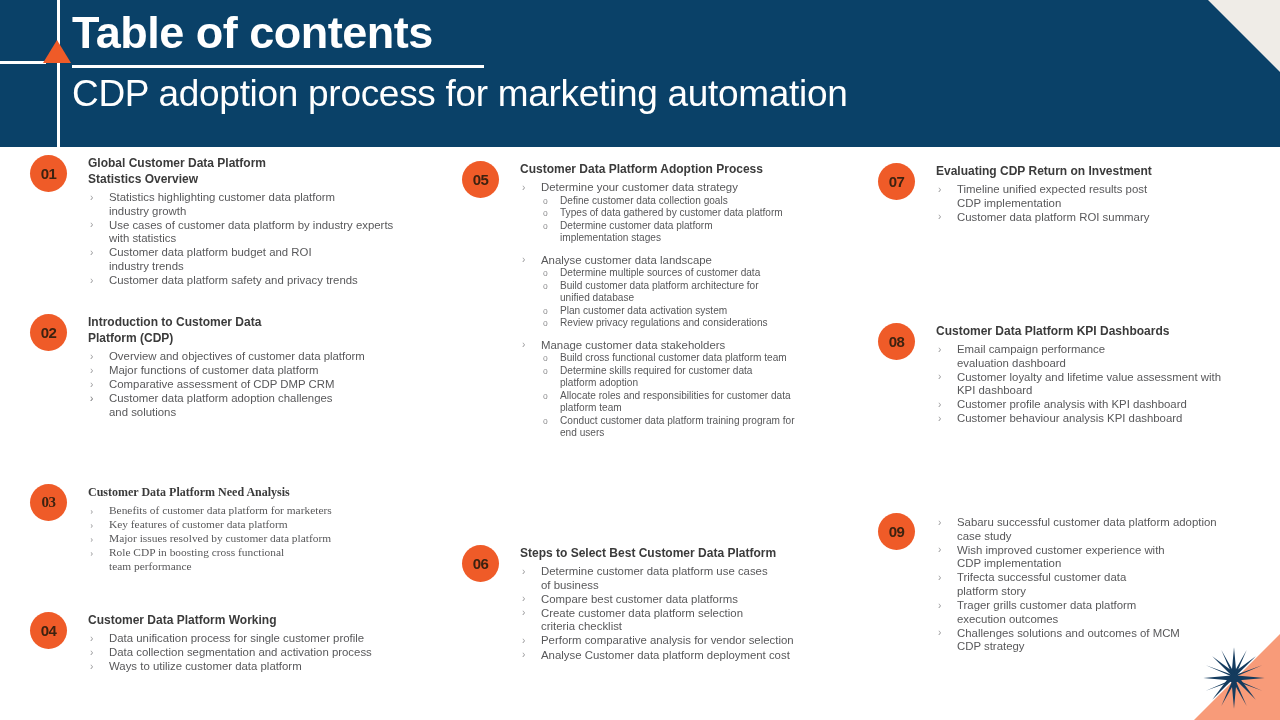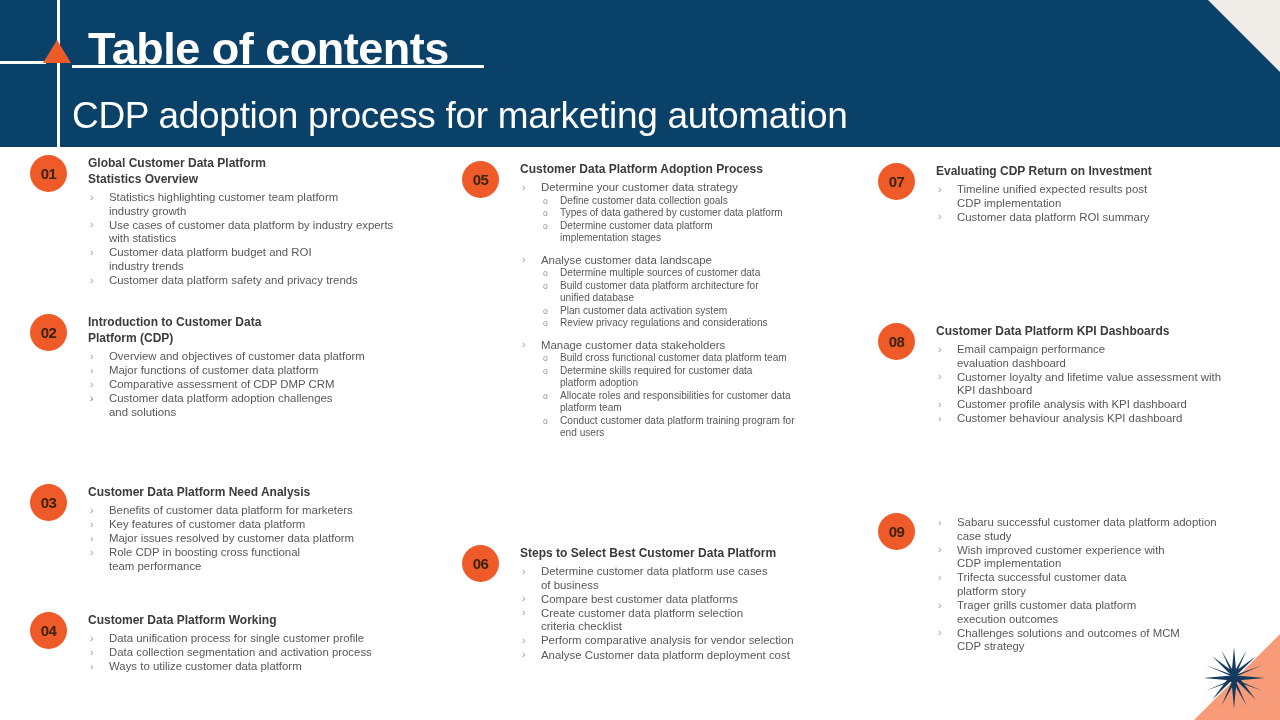--- a/index.html
+++ b/index.html
@@ -56,21 +56,21 @@
     position: absolute;
     left: 72px; top: 6px;
     width: 1100px;
   }
   #page-title {
     color: #ffffff;
     font-size: 45px;
     font-weight: bold;
     letter-spacing: -0.5px;
     line-height: 54px;
-    margin: 16px;
+    margin: 0;
     font-family: "Liberation Sans", sans-serif;
   }
   #title-underline {
     position: absolute;
     left: 0; top: 59px;
     width: 412px; height: 3px;
     background: #ffffff;
   }
   #page-subtitle {
     color: #ffffff;
@@ -202,21 +202,21 @@
 </div>
 
 <div id="content">
   <div class="column" id="column-1">
       <div class="toc-entry" style="top: 8px;">
         <div class="entry-badge">01</div>
         <div class="entry-body">
           <div class="entry-title">Global Customer Data Platform
 Statistics Overview</div>
           <ul class="bullet-list">
-            <li><span class="chev">›</span><span>Statistics highlighting customer team platform
+            <li><span class="chev">›</span><span>Statistics highlighting customer data platform
 industry growth</span></li>
             <li><span class="chev">›</span><span>Use cases of customer data platform by industry experts
 with statistics</span></li>
             <li><span class="chev">›</span><span>Customer data platform budget and ROI
 industry trends</span></li>
             <li><span class="chev">›</span><span>Customer data platform safety and privacy  trends</span></li>
           </ul>
         </div>
       </div>
       <div class="toc-entry" style="top: 167px;">
@@ -227,21 +227,21 @@
           <ul class="bullet-list">
             <li><span class="chev">›</span><span>Overview  and objectives of customer data platform</span></li>
             <li><span class="chev">›</span><span>Major functions of customer data platform</span></li>
             <li><span class="chev">›</span><span>Comparative assessment of CDP DMP  CRM</span></li>
             <li><span class="chev">›</span></li>
             <li><span class="chev">›</span><span>Customer data platform adoption challenges
 and solutions</span></li>
           </ul>
         </div>
       </div>
-      <div class="toc-entry" style="top: 337px;">
+      <div class="toc-entry" style="top: 337px; font-family: Liberation Serif, serif;">
         <div class="entry-badge">03</div>
         <div class="entry-body">
           <div class="entry-title">Customer Data Platform Need Analysis</div>
           <ul class="bullet-list">
             <li><span class="chev">›</span><span>Benefits of customer data platform for marketers</span></li>
             <li><span class="chev">›</span><span>Key features of customer data platform</span></li>
             <li><span class="chev">›</span><span>Major issues resolved by customer data platform</span></li>
             <li><span class="chev">›</span><span>Role CDP in boosting cross functional
 team performance</span></li>
           </ul>

